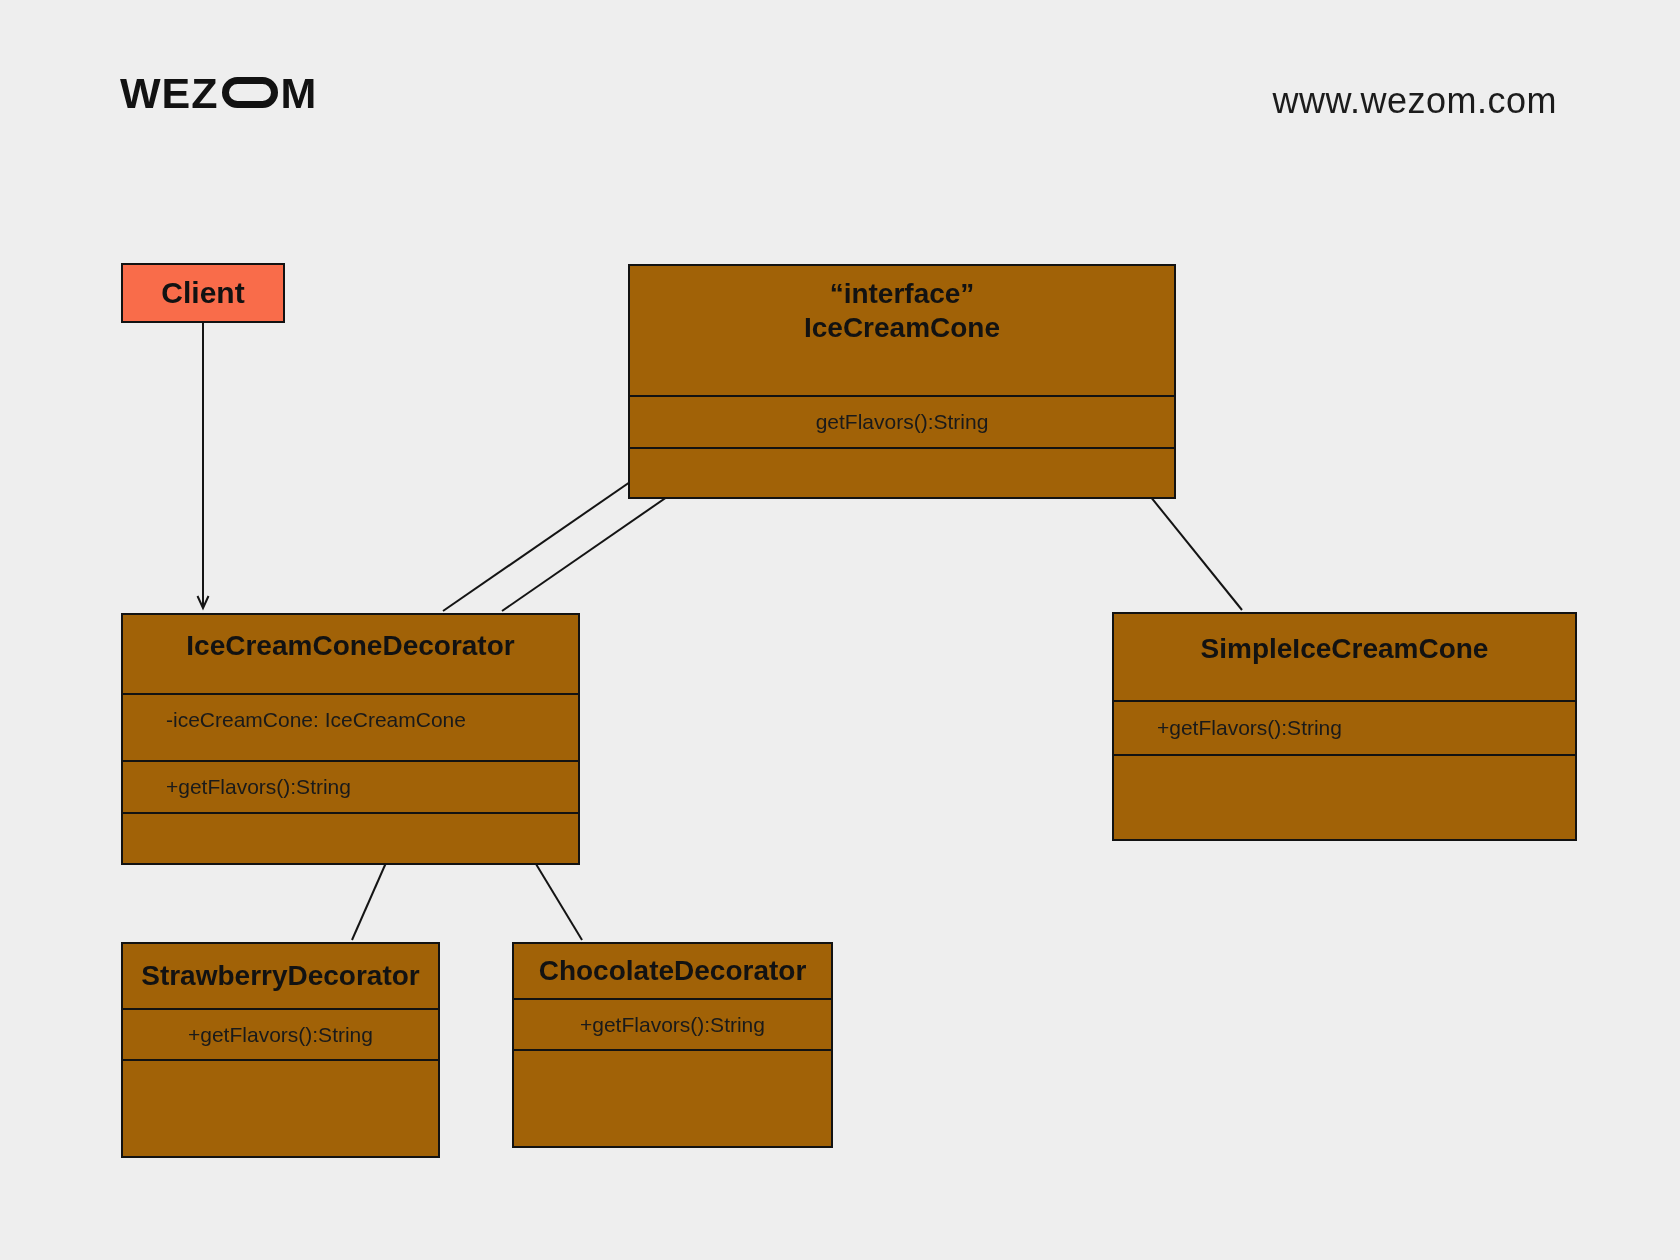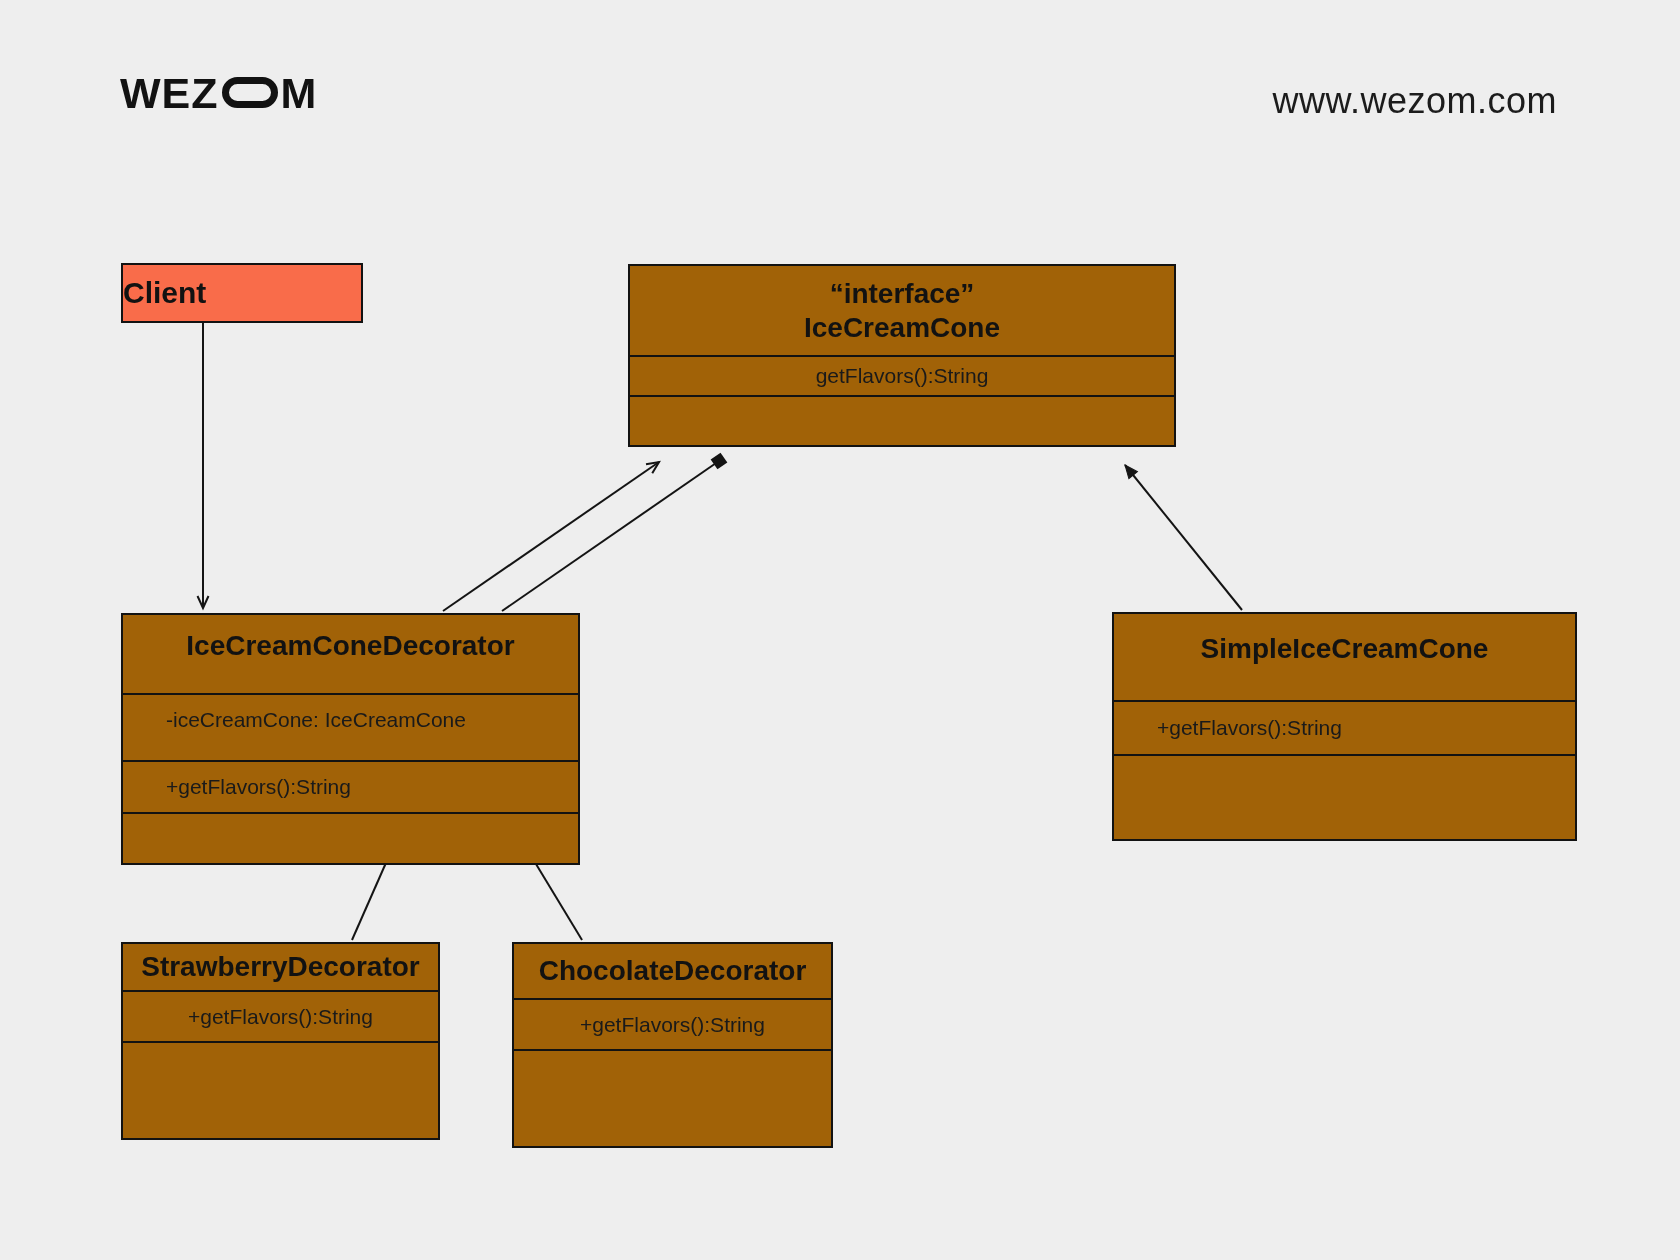--- a/index.html
+++ b/index.html
@@ -81,50 +81,51 @@
     flex-direction: column;
     line-height: 1.2;
     text-align: center;
   }
   .sec.row { font-size: 21px; font-weight: 400; color: #1a1a1a; }
   .sec.row.left { justify-content: flex-start; padding-left: 43px; margin-top: 16px; }
 
   .client-box {
     position: absolute;
     box-sizing: border-box;
-    left: 121px; top: 263px; width: 242px; height: 60px;
+    left: 121px; top: 263px; width: 164px; height: 60px;
     background: #f96c4a;
     border: 2px solid #121212;
     display: flex;
     align-items: center;
+    justify-content: center;
     font-size: 30px;
     font-weight: 700;
     color: #121212;
     z-index: 2;
   }
 
   
   #box-interface  { left: 628px;  top: 264px; width: 548px; }
   #box-interface  .s1 { height: 89px; }
-  #box-interface  .s2 { height: 40px; }
+  #box-interface  .s2 { height: 52px; margin-top: 40px; }
   #box-interface  .s3 { height: 50px; }
 
   #box-decorator  { left: 121px;  top: 613px; width: 459px; }
   #box-decorator  .s1 { height: 62px; }
   #box-decorator  .s2 { height: 51px; }
   #box-decorator  .s3 { height: 52px; }
   #box-decorator  .s4 { height: 51px; }
 
   #box-simple     { left: 1112px; top: 612px; width: 465px; }
   #box-simple     .s1 { height: 70px; }
   #box-simple     .s2 { height: 54px; }
   #box-simple     .s3 { height: 85px; }
 
   #box-strawberry { left: 121px;  top: 942px; width: 319px; }
-  #box-strawberry .s1 { height: 46px; }
+  #box-strawberry .s1 { height: 64px; }
   #box-strawberry .s2 { height: 51px; }
   #box-strawberry .s3 { height: 97px; }
 
   #box-chocolate  { left: 512px;  top: 942px; width: 321px; }
   #box-chocolate  .s1 { height: 54px; }
   #box-chocolate  .s2 { height: 51px; }
   #box-chocolate  .s3 { height: 97px; }
 </style>
 </head>
 <body>

